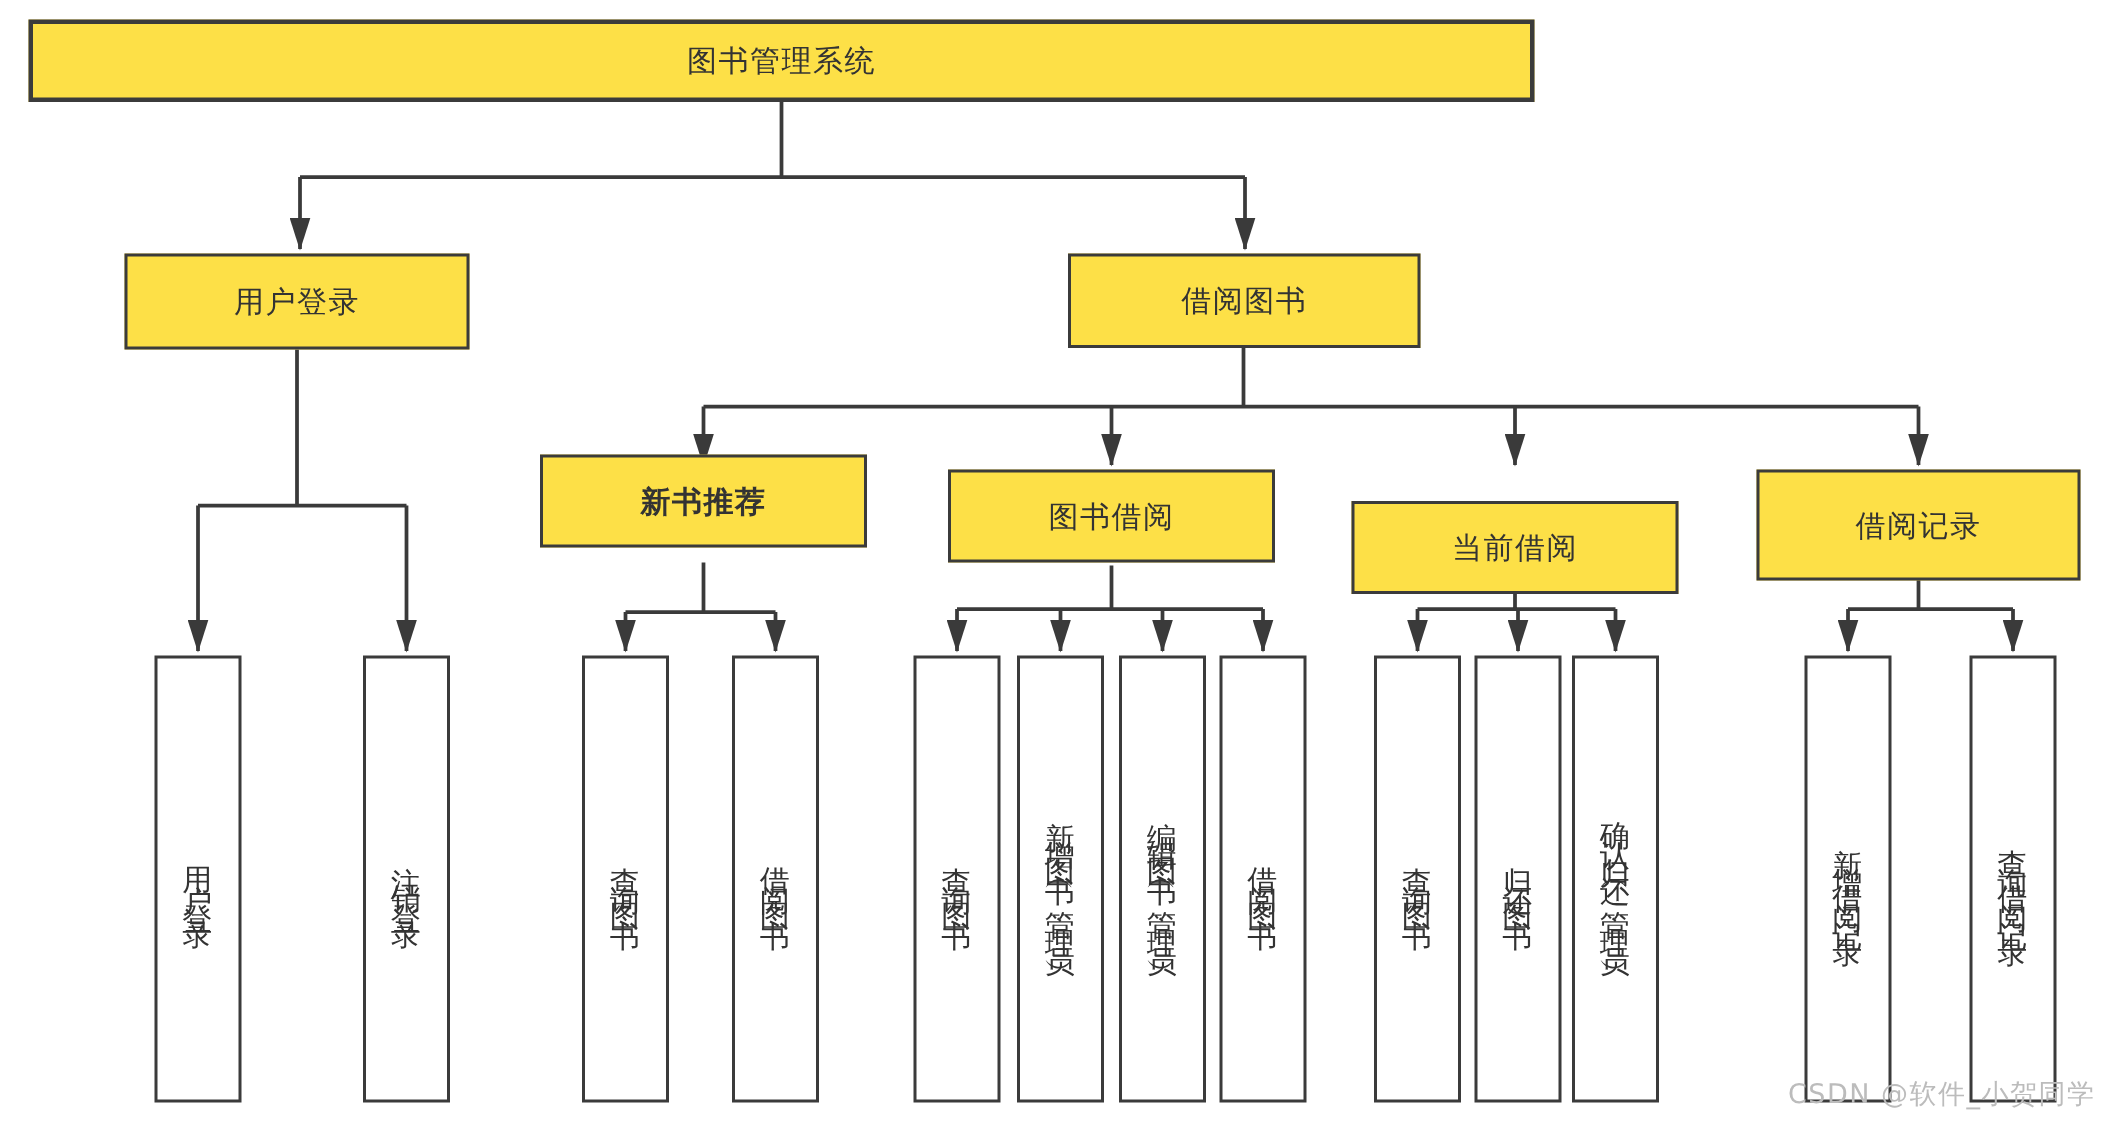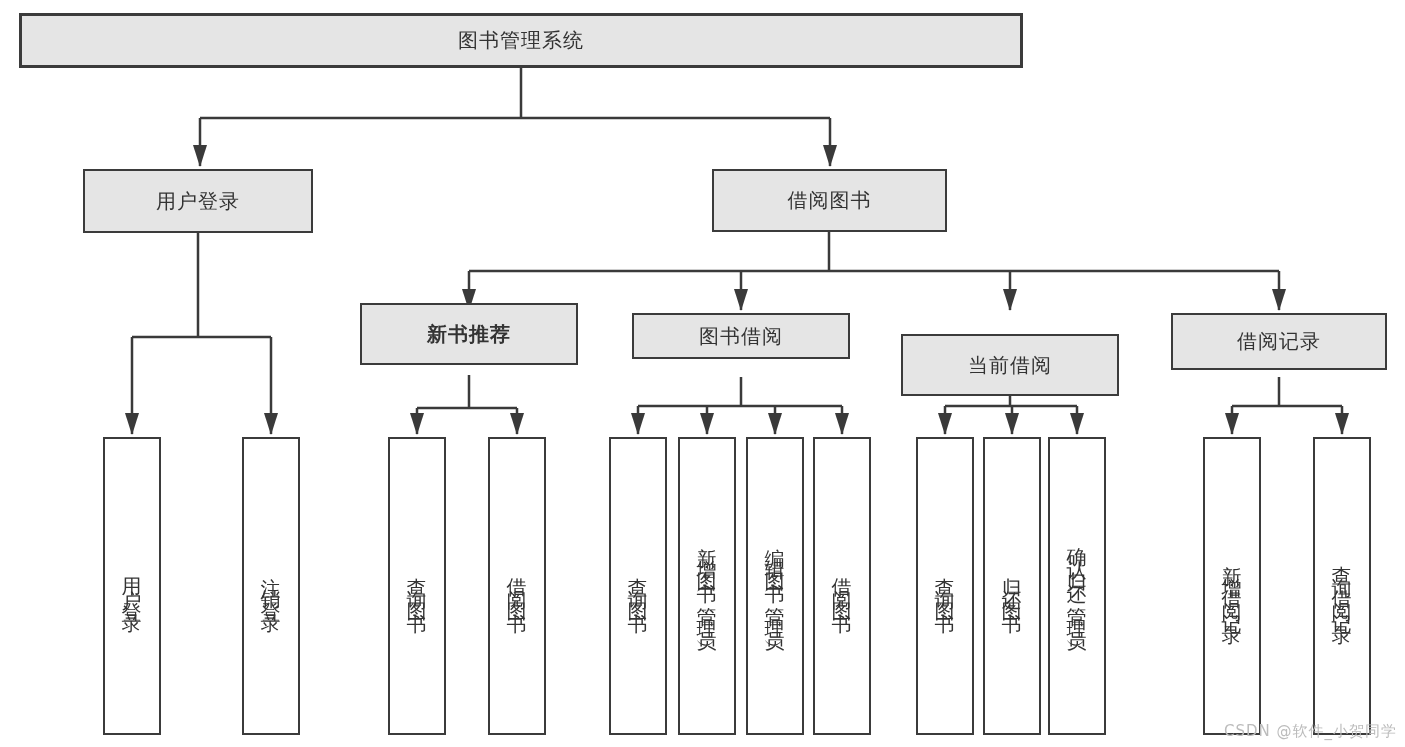--- a/index.html
+++ b/index.html
@@ -17,21 +17,21 @@
   }
   .connectors {
     position: absolute;
     left: 0; top: 0;
     width: 1405px; height: 747px;
   }
   .hbox {
     position: absolute;
     box-sizing: border-box;
     border: 2.5px solid #3b3b3b;
-    background: #e5e5e5;
+    background: #fde047;
     display: flex;
     align-items: center;
     justify-content: center;
     font-size: 20px;
     letter-spacing: 1px;
     color: #333333;
     z-index: 2;
   }
   .hbox.root { border-width: 3px; }
   .vbox {
@@ -52,21 +52,21 @@
     white-space: nowrap;
     font-size: 20px;
     line-height: 1;
     letter-spacing: 12px;
     color: #333333;
   }
   .watermark {
     position: absolute;
     right: 8px;
     bottom: 6px;
-    font-size: 15px;
+    font-size: 18px;
     color: #bcbcbc;
     z-index: 3;
     letter-spacing: 1px;
   }
 </style>
 </head>
 <body>
 
 <div class="canvas">
 
@@ -120,27 +120,27 @@
   <div class="hbox" style="left:83px; top:169px; width:230px; height:64px;">
     <span>用户登录</span>
   </div>
   <div class="hbox" style="left:712px; top:169px; width:235px; height:63px;">
     <span>借阅图书</span>
   </div>
 
   <div class="hbox" style="left:360px; top:303px; width:218px; height:62px;font-weight:bold;">
     <span>新书推荐</span>
   </div>
-  <div class="hbox" style="left:632px; top:313px; width:218px; height:46px;">
+  <div class="hbox" style="left:632px; top:313px; width:218px; height:62px;">
     <span>图书借阅</span>
   </div>
   <div class="hbox" style="left:901px; top:313px; width:218px; height:62px;margin-top:21px;">
     <span>当前借阅</span>
   </div>
-  <div class="hbox" style="left:1171px; top:313px; width:216px; height:57px;">
+  <div class="hbox" style="left:1171px; top:313px; width:216px; height:74px;">
     <span>借阅记录</span>
   </div>
 
   <div class="vbox" style="left:103px; top:437px;">
     <span class="vtext">用户登录</span>
   </div>
   <div class="vbox" style="left:242px; top:437px;">
     <span class="vtext">注销登录</span>
   </div>
 

